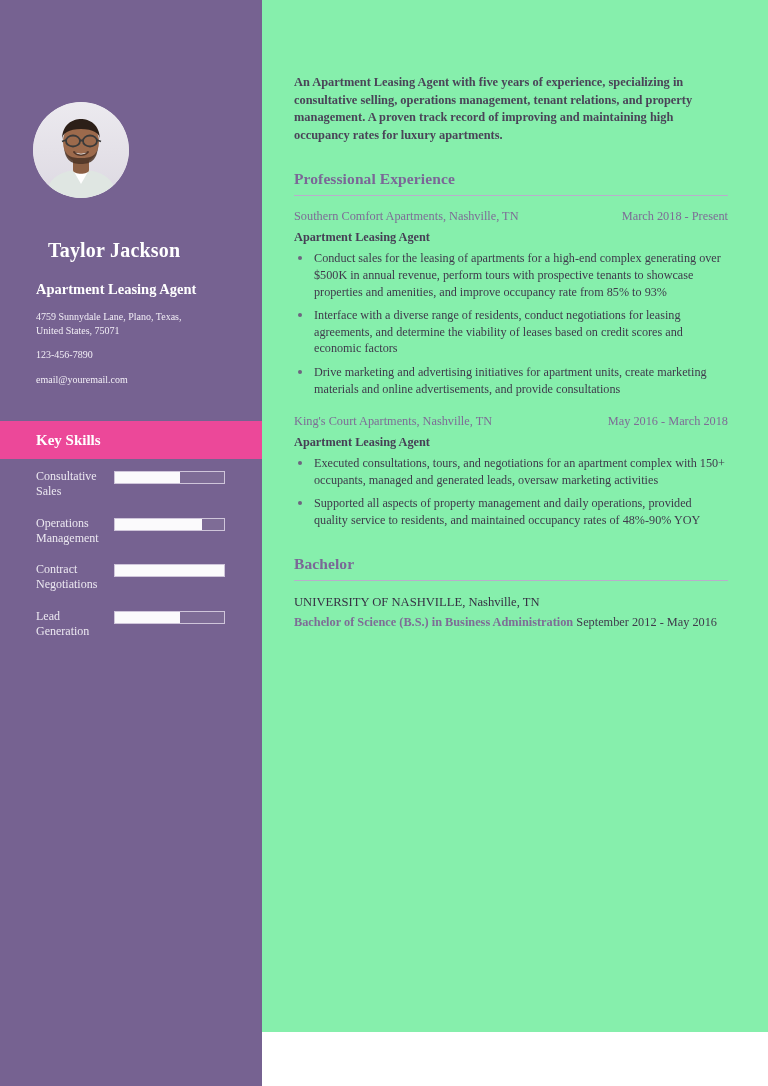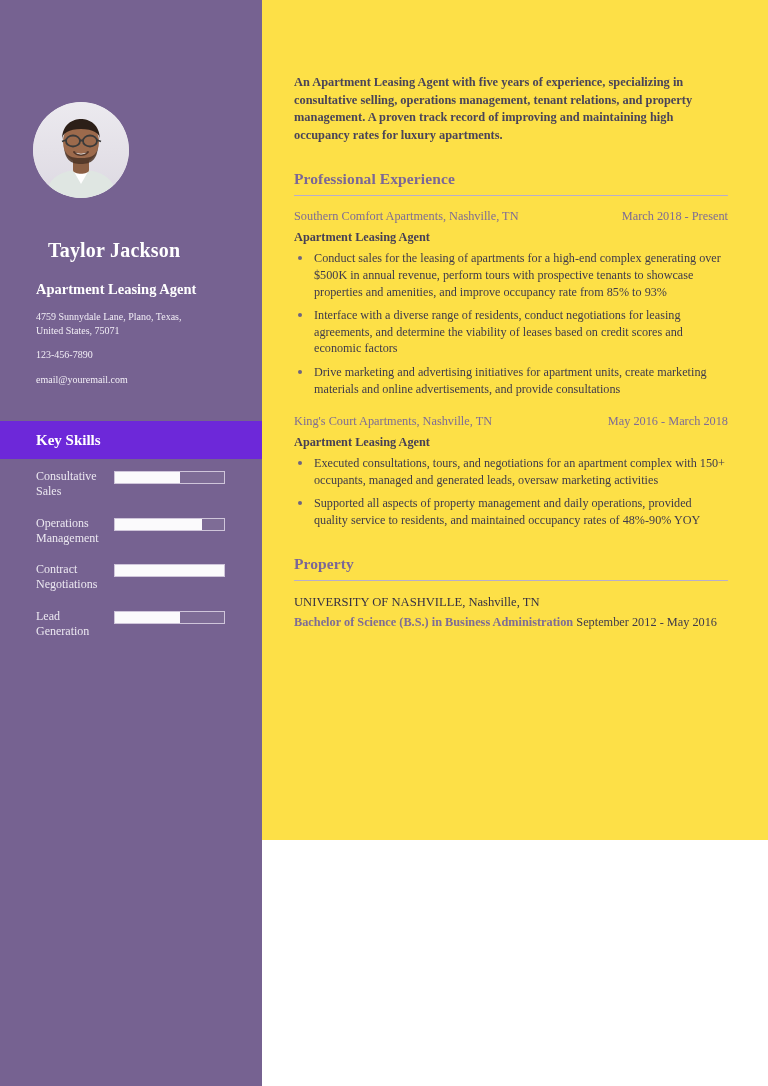--- a/index.html
+++ b/index.html
@@ -83,21 +83,21 @@
   .contact-line { margin: 0 0 11px 0; }
   .contact-line:last-child { margin-bottom: 0; }
 
   
   .skills-band {
     position: absolute;
     left: 0;
     top: 421px;
     width: 262px;
     height: 38px;
-    background: #6d28d9;
+    background: #ec4899;
     display: flex;
     align-items: center;
   }
   .skills-band-title {
     color: #ffffff;
     font-size: 15px;
     font-weight: bold;
     margin-left: 36px;
   }
 
@@ -140,22 +140,22 @@
     bottom: 0;
     background: #fbfafc;
   }
 
   
   .main {
     position: absolute;
     left: 262px;
     top: 0;
     width: 506px;
-    height: 840px;
-    background: #fde047;
+    height: 1032px;
+    background: #86efac;
     box-sizing: border-box;
     padding: 0 40px 0 32px;
   }
 
   .summary {
     margin-top: 74px;
     color: #4a4458;
     font-size: 12.4px;
     font-weight: bold;
     line-height: 1.42;
@@ -372,21 +372,21 @@
       </div>
       <div class="job-role">Apartment Leasing Agent</div>
       <ul class="bullets">
         <li><span class="dot"></span><span>Executed consultations, tours, and negotiations for an apartment complex with 150+ occupants, managed and generated leads, oversaw marketing activities</span></li>
         <li><span class="dot"></span><span>Supported all aspects of property management and daily operations, provided quality service to residents, and maintained occupancy rates of 48%-90% YOY</span></li>
       </ul>
     </div>
   </section>
 
   <section class="section">
-    <h3 class="section-title">Property</h3>
+    <h3 class="section-title">Bachelor</h3>
     <div class="section-rule"></div>
     <div class="edu-school">UNIVERSITY OF NASHVILLE, Nashville, TN</div>
     <div class="edu-line">
       <span class="edu-degree">Bachelor of Science (B.S.) in Business Administration</span>
       <span>September 2012 - May 2016</span>
     </div>
   </section>
 
 </main>
 

